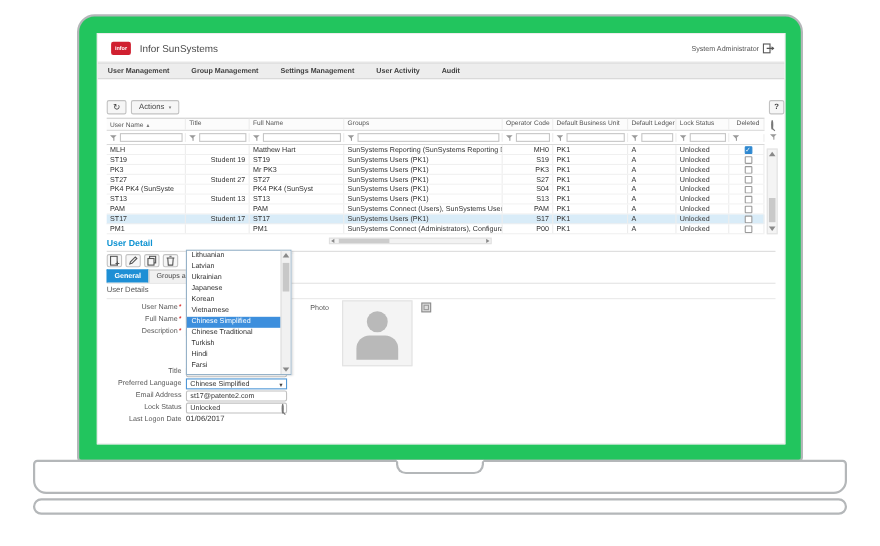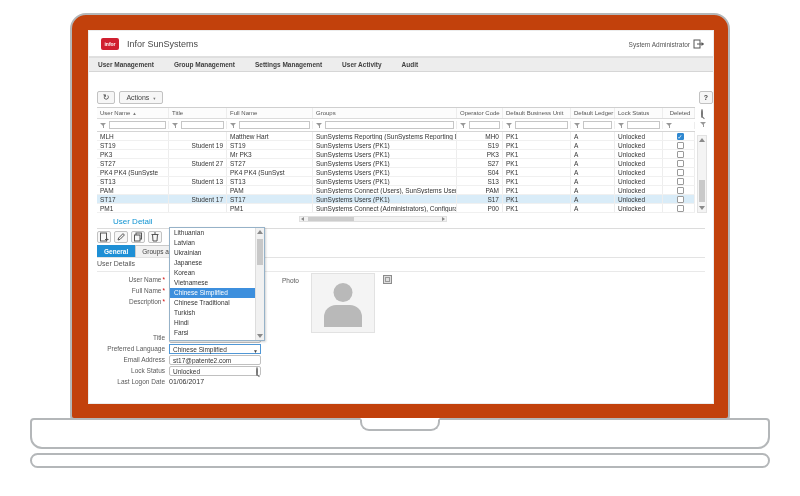--- a/index.html
+++ b/index.html
@@ -1,20 +1,20 @@
 <!DOCTYPE html>
 <html><head>
 <meta charset="utf-8">
 <style>
   html,body{margin:0;padding:0;background:#ffffff;width:800px;height:496px;overflow:hidden;
     font-family:"Liberation Sans", sans-serif;-webkit-font-smoothing:antialiased;}
   .stage{position:relative;width:800px;height:496px;}
 
   
-  .bezel{position:absolute;left:70px;top:13px;width:656px;height:403px;background:#c2410c;
+  .bezel{position:absolute;left:70px;top:13px;width:656px;height:403px;background:#22c55e;
     border:2px solid #b4b7b9;border-radius:16px 16px 4px 4px;}
   .base{position:absolute;left:30px;top:418px;width:736px;height:27px;background:#fff;
     border:2px solid #b4b7b9;border-radius:4px 4px 12px 12px;}
   .notch{position:absolute;left:50%;top:-2px;transform:translateX(-50%);width:76px;height:9px;
     background:#fff;border:2px solid #b4b7b9;border-top:2px solid #fff;border-radius:0 0 9px 9px;}
   .stand{position:absolute;left:30px;top:453px;width:736px;height:11px;background:#fff;
     border:2px solid #b4b7b9;border-radius:8px;}
 
   
   .screen{position:absolute;left:16px;top:15px;width:624px;height:372px;background:#fff;
@@ -77,21 +77,21 @@
   .vscroll{position:absolute;left:608px;top:104px;width:10px;height:78px;background:#f4f4f4;border:1px solid #e2e2e2;}
   .vthumb{position:absolute;left:1px;top:44px;width:6px;height:22px;background:#c9c9c9;}
   .tri-up{position:absolute;left:1px;top:2px;border-left:3px solid transparent;border-right:3px solid transparent;border-bottom:4px solid #8a8a8a;}
   .tri-dn{position:absolute;left:1px;bottom:2px;border-left:3px solid transparent;border-right:3px solid transparent;border-top:4px solid #8a8a8a;}
   .hscroll{position:absolute;left:210px;top:185px;width:148px;height:6px;background:#f2f2f2;border:1px solid #e0e0e0;}
   .hthumb{position:absolute;left:8px;top:0;width:46px;height:4px;background:#cccccc;}
   .tri-l{position:absolute;left:1px;top:0;border-top:2.5px solid transparent;border-bottom:2.5px solid transparent;border-right:3px solid #8a8a8a;}
   .tri-r{position:absolute;right:1px;top:0;border-top:2.5px solid transparent;border-bottom:2.5px solid transparent;border-left:3px solid #8a8a8a;}
 
   
-  .ud-title{position:absolute;left:24px;top:186px;font-size:8px;font-weight:normal;color:#0f93d2;}
+  .ud-title{position:absolute;left:8px;top:186px;font-size:8px;font-weight:bold;color:#0f93d2;}
   .ud-line1{position:absolute;left:8px;top:197px;width:608px;border-top:1px solid #dcdcdc;}
   .ud-toolbar{position:absolute;left:8px;top:200px;display:flex;gap:3px;}
   .icon-btn{width:14px;height:12px;border:1px solid #c2c2c2;background:#f7f7f7;border-radius:2px;
     display:flex;align-items:center;justify-content:center;cursor:pointer;}
   .tabs{position:absolute;left:8px;top:214px;display:flex;height:12px;}
   .tab{padding:0 6px;line-height:12px;font-size:6.5px;border:1px solid #c9c9c9;border-bottom:none;background:#f1f1f1;
     color:#444;white-space:nowrap;overflow:hidden;cursor:pointer;}
   .tab.active{background:#1e8fd5;border-color:#1e8fd5;color:#fff;font-weight:bold;}
   .tab-groups{max-width:72px;}
   .ud-line2{position:absolute;left:8px;top:226px;width:608px;border-top:1px solid #e3e3e3;}

